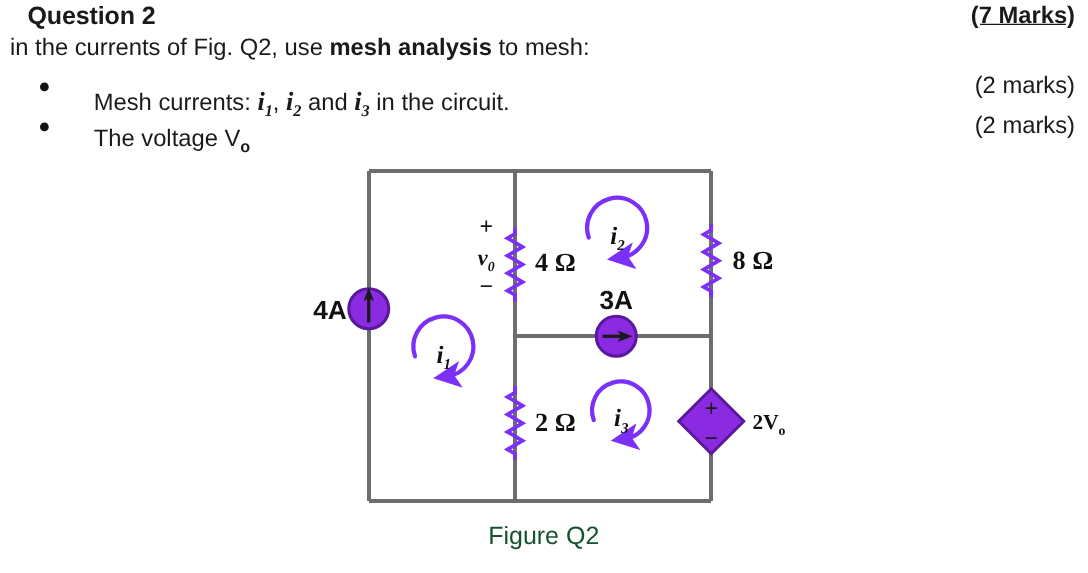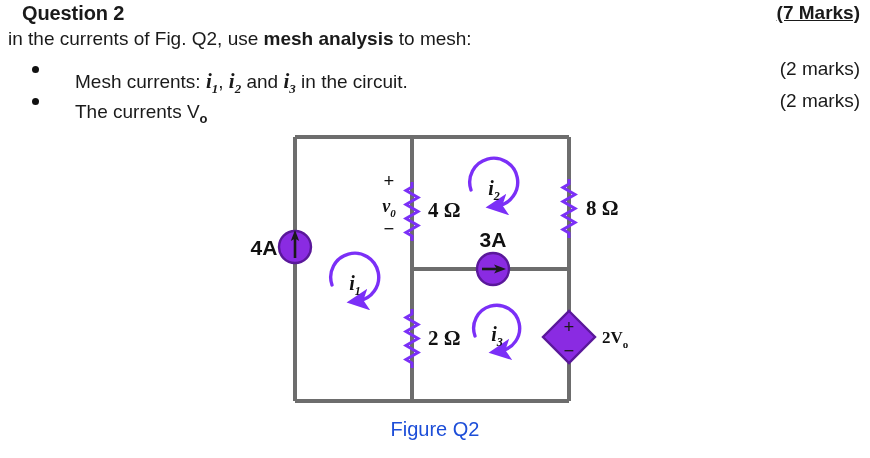--- a/index.html
+++ b/index.html
@@ -96,42 +96,42 @@
   }
   #circuit-svg { display: block; }
 
   .fig-caption {
     position: absolute;
     left: 0;
     top: 418px;
     width: 870px;
     text-align: center;
     font-size: 20px;
-    color: #1d4ed8;
+    color: #14532d;
   }
 </style>
 </head>
 <body>
 
 <div class="q-title">Question 2</div>
 <div class="q-marks">(7 Marks)</div>
 
 <div class="q-intro">
   <span>in the currents of Fig. Q2, use </span><b>mesh analysis</b><span> to mesh:</span>
 </div>
 
 <div class="bullet-row row1">
   <span class="dot"></span>
   <span class="btxt"><span>Mesh currents: </span><span class="mvar"><span>i</span><sub>1</sub></span><span>, </span><span class="mvar"><span>i</span><sub>2</sub></span><span> and </span><span class="mvar"><span>i</span><sub>3</sub></span><span> in the circuit.</span></span>
   <span class="bmark">(2 marks)</span>
 </div>
 
 <div class="bullet-row row2">
   <span class="dot"></span>
-  <span class="btxt vsub"><span>The currents V</span><sub>o</sub></span>
+  <span class="btxt vsub"><span>The voltage V</span><sub>o</sub></span>
   <span class="bmark">(2 marks)</span>
 </div>
 
 <div id="circuit-wrap">
 <svg id="circuit-svg" width="870" height="300" viewBox="0 0 870 300" xmlns="http://www.w3.org/2000/svg">
   <defs>
     <marker id="mharrow" markerWidth="7" markerHeight="7" refX="3.2" refY="3.2" orient="auto">
       <path d="M0,0 L6.6,3.2 L0,6.4 L1.6,3.2 Z" fill="#7b2ff7"></path>
     </marker>
   </defs>

